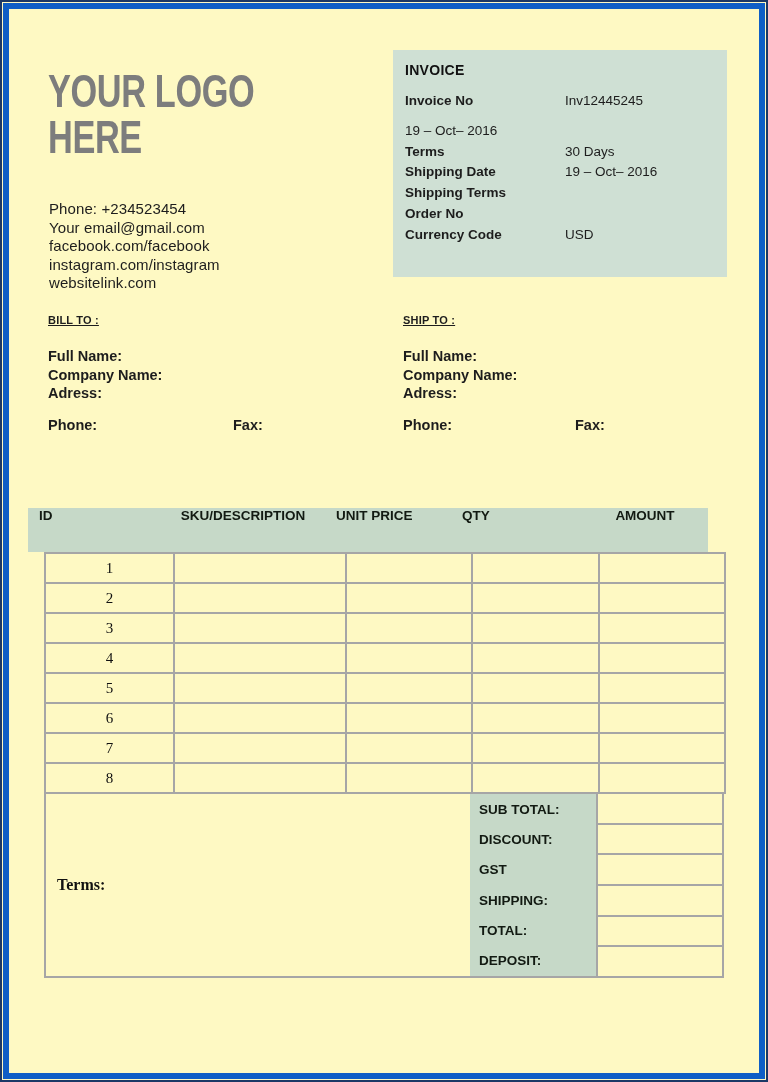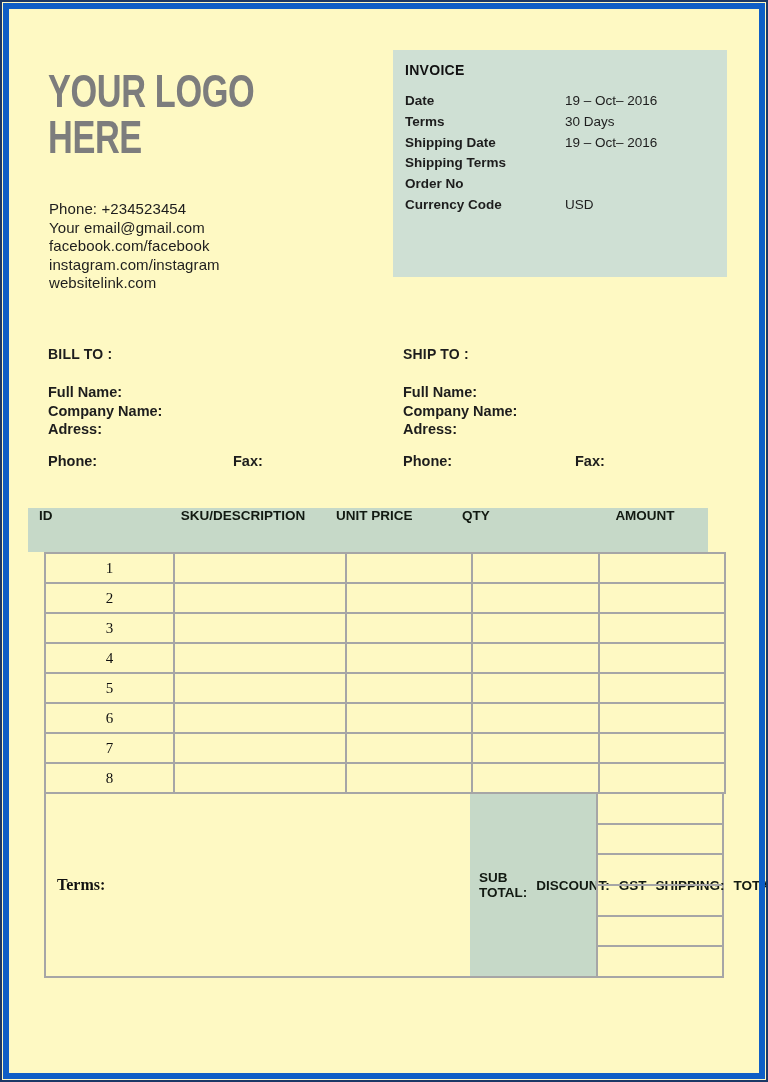--- a/index.html
+++ b/index.html
@@ -29,21 +29,21 @@
   .invoice-title{font-size:14px;font-weight:bold;letter-spacing:0.3px;margin:1px 0 13px 0;color:#111;}
   .inv-row{display:flex;line-height:20.8px;font-size:13.5px;}
   .inv-row .lbl{width:160px;font-weight:bold;flex:none;}
   .inv-row .val{font-weight:normal;}
   .inv-row.gap-after{margin-bottom:9px;}
 
   
   .party{position:absolute;top:314px;width:345px;}
   .party.bill{left:48px;}
   .party.ship{left:403px;}
-  .party .hd{font-size:14px;font-weight:bold;letter-spacing:0.2px;margin-top:32px;}
+  .party .hd{font-size:11px;font-weight:bold;text-decoration:underline;letter-spacing:0.2px;}
   .party .fields{margin-top:21px;font-weight:bold;font-size:14.5px;line-height:18.6px;}
   .party .pf{position:relative;margin-top:14px;height:19px;font-weight:bold;font-size:14.5px;}
   .party .fax{position:absolute;top:0;}
   .party.bill .fax{left:185px;}
   .party.ship .fax{left:172px;}
 
   
   .items-header{
     position:absolute;left:28px;top:508px;width:680px;height:44px;
     background:#c6d9c8;display:flex;align-items:flex-start;
@@ -71,21 +71,21 @@
   .table-bottom{
     position:absolute;left:44px;top:794px;width:680px;height:184px;
     box-sizing:border-box;border:2px solid #a6a6a6;border-top:none;
     display:flex;
   }
   .note-cell{flex:1;position:relative;}
   .note-label{
     position:absolute;left:11px;top:50%;transform:translateY(-50%);
     font-family:"Liberation Serif",serif;font-weight:bold;font-size:16px;color:#111;
   }
-  .totals-labels{width:126px;flex:none;background:#c6d9c8;display:flex;flex-direction:row;box-sizing:border-box;}
+  .totals-labels{width:126px;flex:none;background:#c6d9c8;display:flex;flex-direction:column;box-sizing:border-box;}
   .totals-labels .tl{flex:1;display:flex;align-items:center;padding-left:9px;font-weight:bold;font-size:13.5px;color:#121a12;}
   .totals-cells{width:126px;flex:none;display:flex;flex-direction:column;border-left:2px solid #a6a6a6;box-sizing:border-box;}
   .totals-cells .tc{flex:1;border-bottom:2px solid #a6a6a6;}
   .totals-cells .tc:last-child{border-bottom:none;}
 </style>
 </head>
 <body>
 
 <div class="canvas">
   <div class="frame-outer"></div>
@@ -99,22 +99,25 @@
   <div class="contact">
     <div>Phone: +234523454</div>
     <div>Your email@gmail.com</div>
     <div>facebook.com/facebook</div>
     <div>instagram.com/instagram</div>
     <div>websitelink.com</div>
   </div>
 
   <div class="invoice-box">
     <div class="invoice-title">INVOICE</div>
-    <div class="inv-row">
-      <span class="lbl">Date</span>
+    <div class="inv-row gap-after">
+      <span class="lbl">Invoice No</span>
+      <span class="val">Inv12445245</span>
+    </div>
+    <div class="inv-row">
       <span class="val">19 – Oct– 2016</span>
     </div>
     <div class="inv-row">
       <span class="lbl">Terms</span>
       <span class="val">30 Days</span>
     </div>
     <div class="inv-row">
       <span class="lbl">Shipping Date</span>
       <span class="val">19 – Oct– 2016</span>
     </div>

